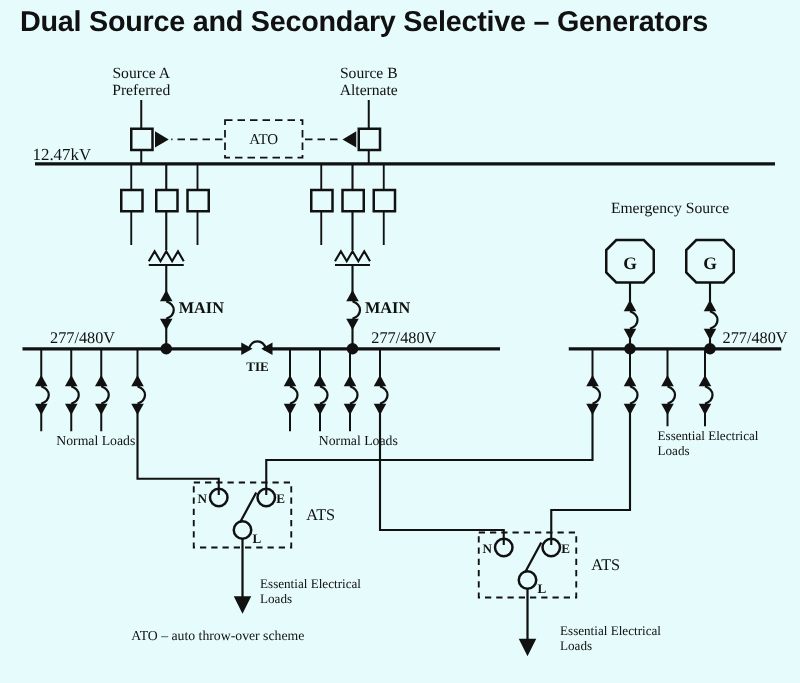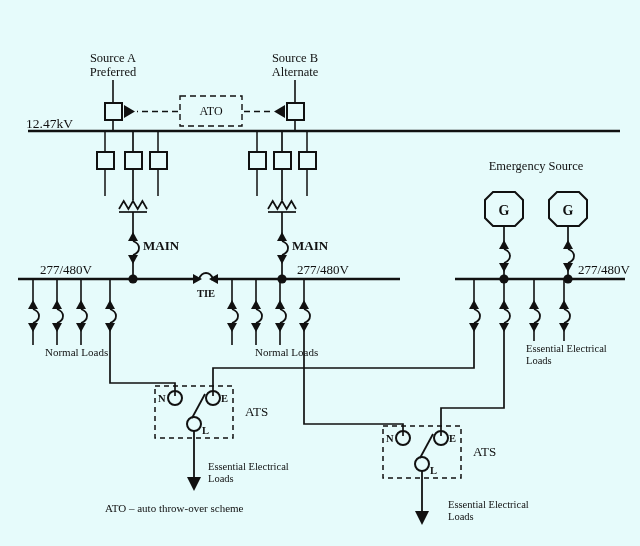--- a/index.html
+++ b/index.html
@@ -18,20 +18,21 @@
     letter-spacing:-0.2px;white-space:nowrap;
   }
   svg#dia{position:absolute;left:0;top:0;width:640px;height:546px;}
   .lbl{font-family:"Liberation Serif", serif;fill:#111;}
 </style>
 </head>
 <body style="background: rgb(230, 251, 251);">
 
 <div id="root">
 
+  <div id="title">Dual Source and Secondary Selective – Generators</div>
 
   <svg id="dia" viewBox="0 0 640 546">
     <defs>
       <marker id="ar" markerWidth="9" markerHeight="9" refX="4.5" refY="4.5" orient="auto">
         <path d="M0.5,1 L8,4.5 L0.5,8 z" fill="#111"></path>
       </marker>
       <marker id="arUp" markerWidth="8" markerHeight="8" refX="4" refY="4" orient="auto">
         <path d="M0.5,1 L7.5,4 L0.5,7 z" fill="#111"></path>
       </marker>
     </defs>

